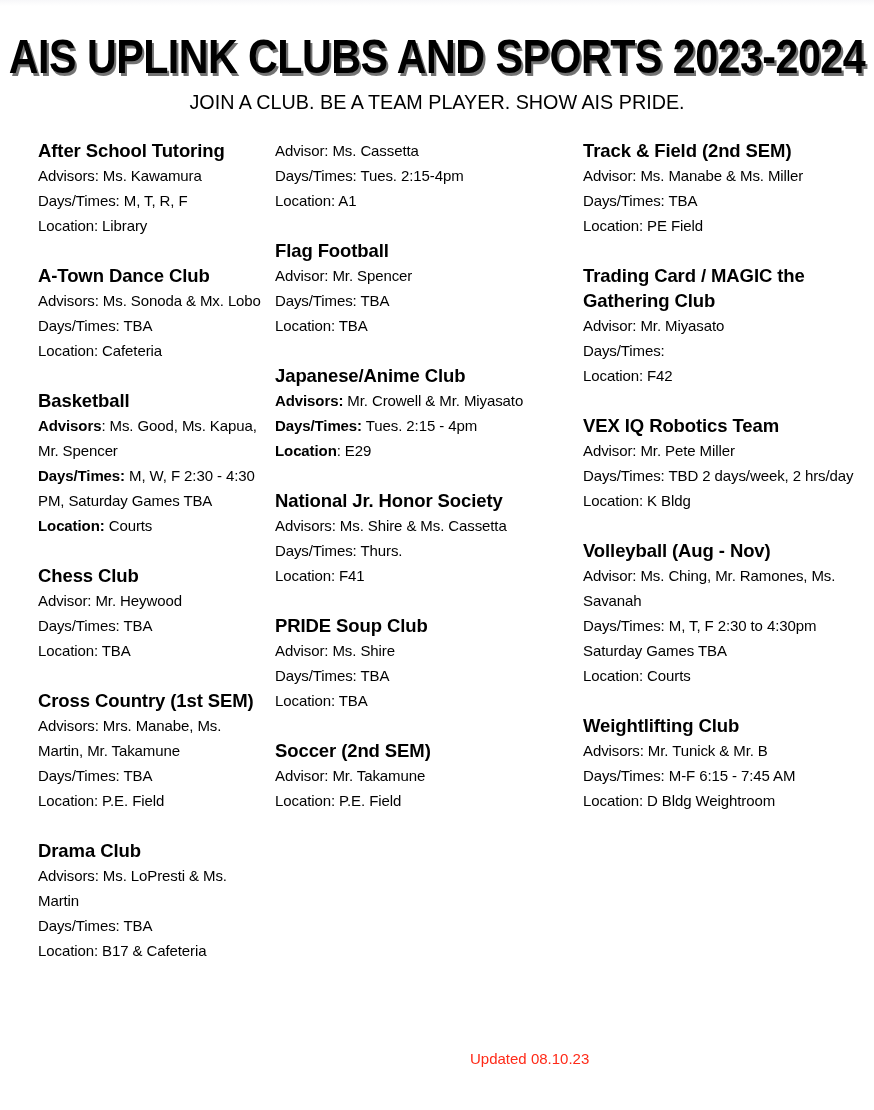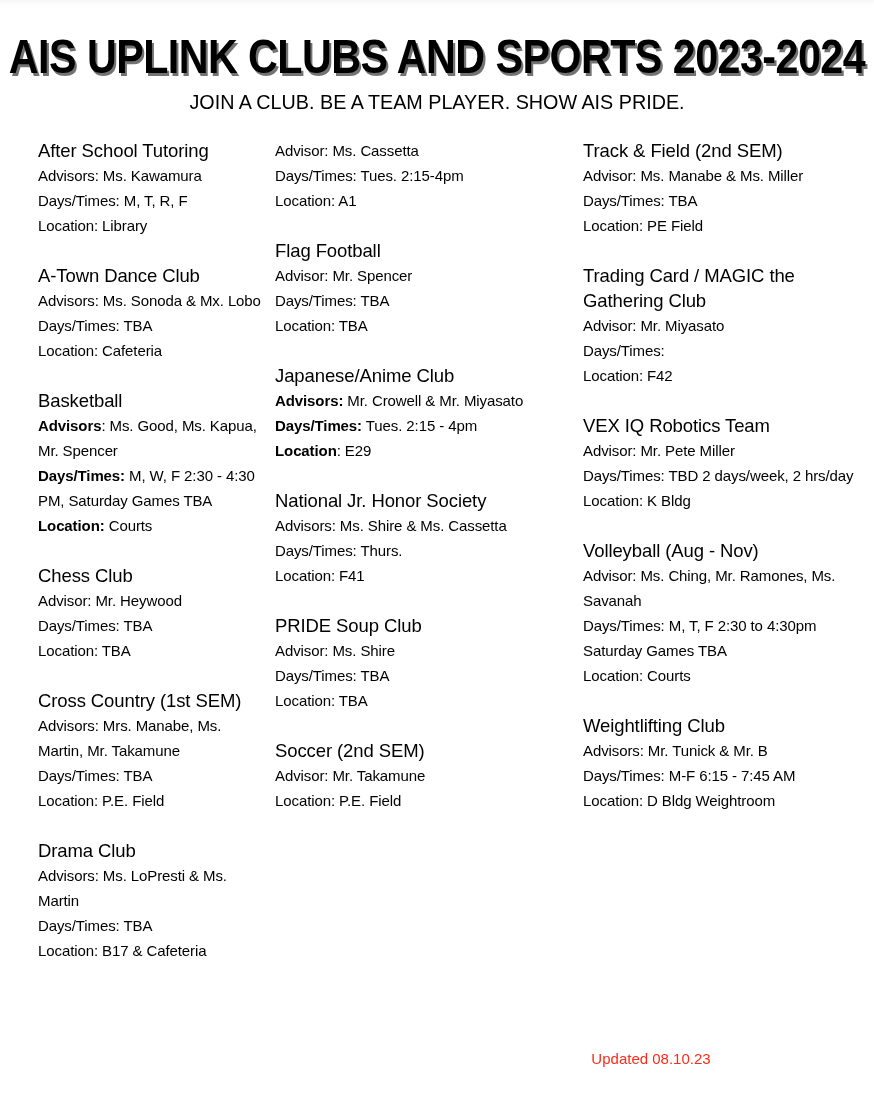--- a/index.html
+++ b/index.html
@@ -71,37 +71,36 @@
   .col-3 { width: 290px; padding-left: 7px;  padding-right: 10px; margin-left: 29px; }
 
   .entry {
     margin: 0 0 25px 0;
   }
   .entry:last-child { margin-bottom: 0; }
 
   .entry-name {
     font-size: 18.5px;
     line-height: 25px;
-    font-weight: 400;
+    font-weight: 700;
     letter-spacing: -0.1px;
   }
   .entry-line {
     font-size: 15px;
     line-height: 25px;
     font-weight: 400;
     letter-spacing: -0.1px;
   }
   .entry-line.bold-label > .lbl { font-weight: 700; }
 
   .footer {
     position: absolute;
     left: 0;
     right: 0;
     top: 1050px;
-    text-align: center;
     padding-right: 42px;
   }
   .footer-text {
     display: inline-block;
     font-size: 15px;
     line-height: 18px;
     color: #ff2a18;
     margin-left: 470px;
   }
 </style>

